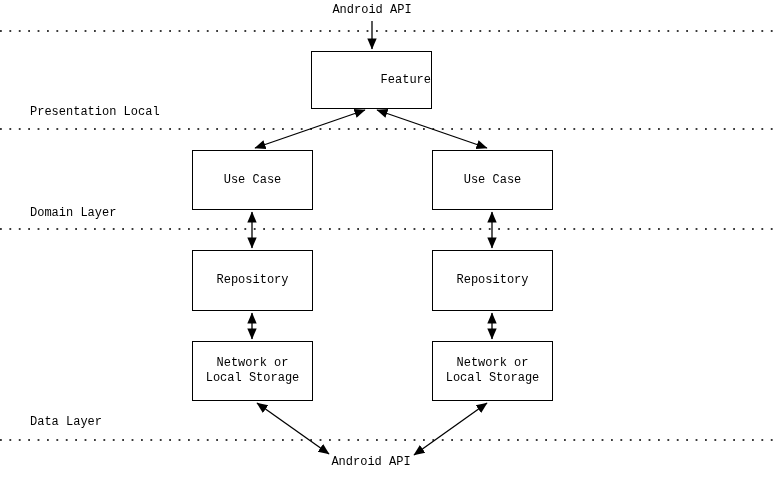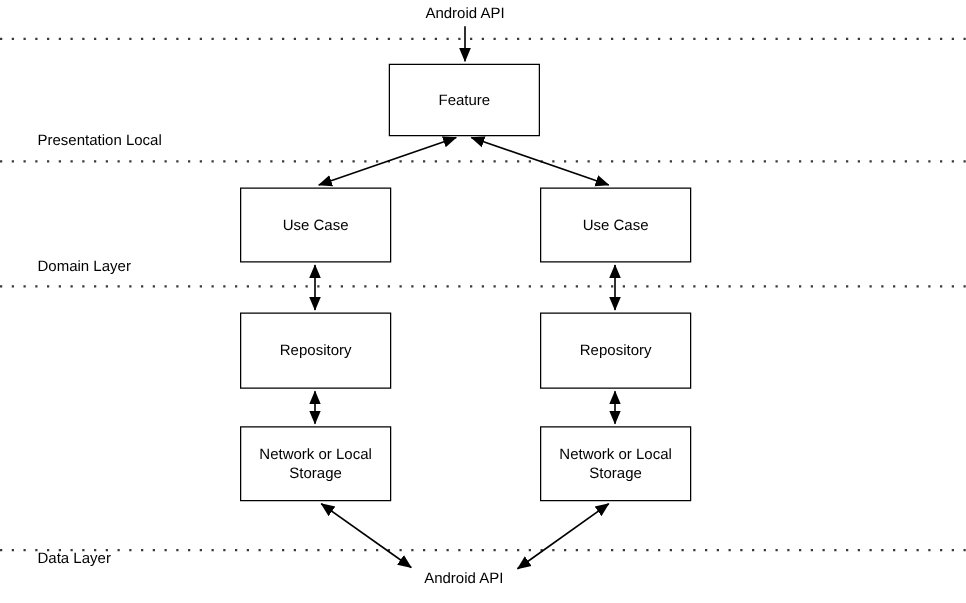--- a/index.html
+++ b/index.html
@@ -5,21 +5,21 @@
   html, body {
     margin: 0;
     padding: 0;
     background: #ffffff;
   }
   .canvas {
     position: relative;
     width: 773px;
     height: 482px;
     background: #ffffff;
-    font-family: Liberation Sans, sans-serif;
+    font-family: Liberation Mono, monospace;
     color: #000000;
     overflow: hidden;
   }
   .connectors {
     position: absolute;
     left: 0;
     top: 0;
     width: 773px;
     height: 482px;
   }
@@ -41,37 +41,37 @@
     align-items: center;
     justify-content: center;
     text-align: center;
     font-size: 12px;
     line-height: 15px;
   }
   .node span {
     display: block;
     max-width: 110px;
   }
-  .node-feature            { left: 311px; top: 51px;  width: 121px; height: 58px; }
+  .node-feature            { left: 311px; top: 51px;  width: 121px; height: 58px; justify-content: flex-end; }
   .node-usecase-left       { left: 192px; top: 150px; width: 121px; height: 60px; }
   .node-usecase-right      { left: 432px; top: 150px; width: 121px; height: 60px; }
   .node-repository-left    { left: 192px; top: 250px; width: 121px; height: 61px; }
   .node-repository-right   { left: 432px; top: 250px; width: 121px; height: 61px; }
   .node-storage-left       { left: 192px; top: 341px; width: 121px; height: 60px; }
   .node-storage-right      { left: 432px; top: 341px; width: 121px; height: 60px; }
   .layer-label {
     position: absolute;
     left: 30px;
     font-size: 12px;
     line-height: 15px;
     white-space: nowrap;
   }
   .layer-label-presentation { top: 105px; }
   .layer-label-domain       { top: 206px; }
-  .layer-label-data         { top: 415px; margin-top: 24px; }
+  .layer-label-data         { top: 415px; }
   .api-label {
     position: absolute;
     width: 200px;
     text-align: center;
     font-size: 12px;
     line-height: 15px;
   }
   .api-label-top    { left: 272px; top: 3px; }
   .api-label-bottom { left: 271px; top: 455px; }
 </style>

